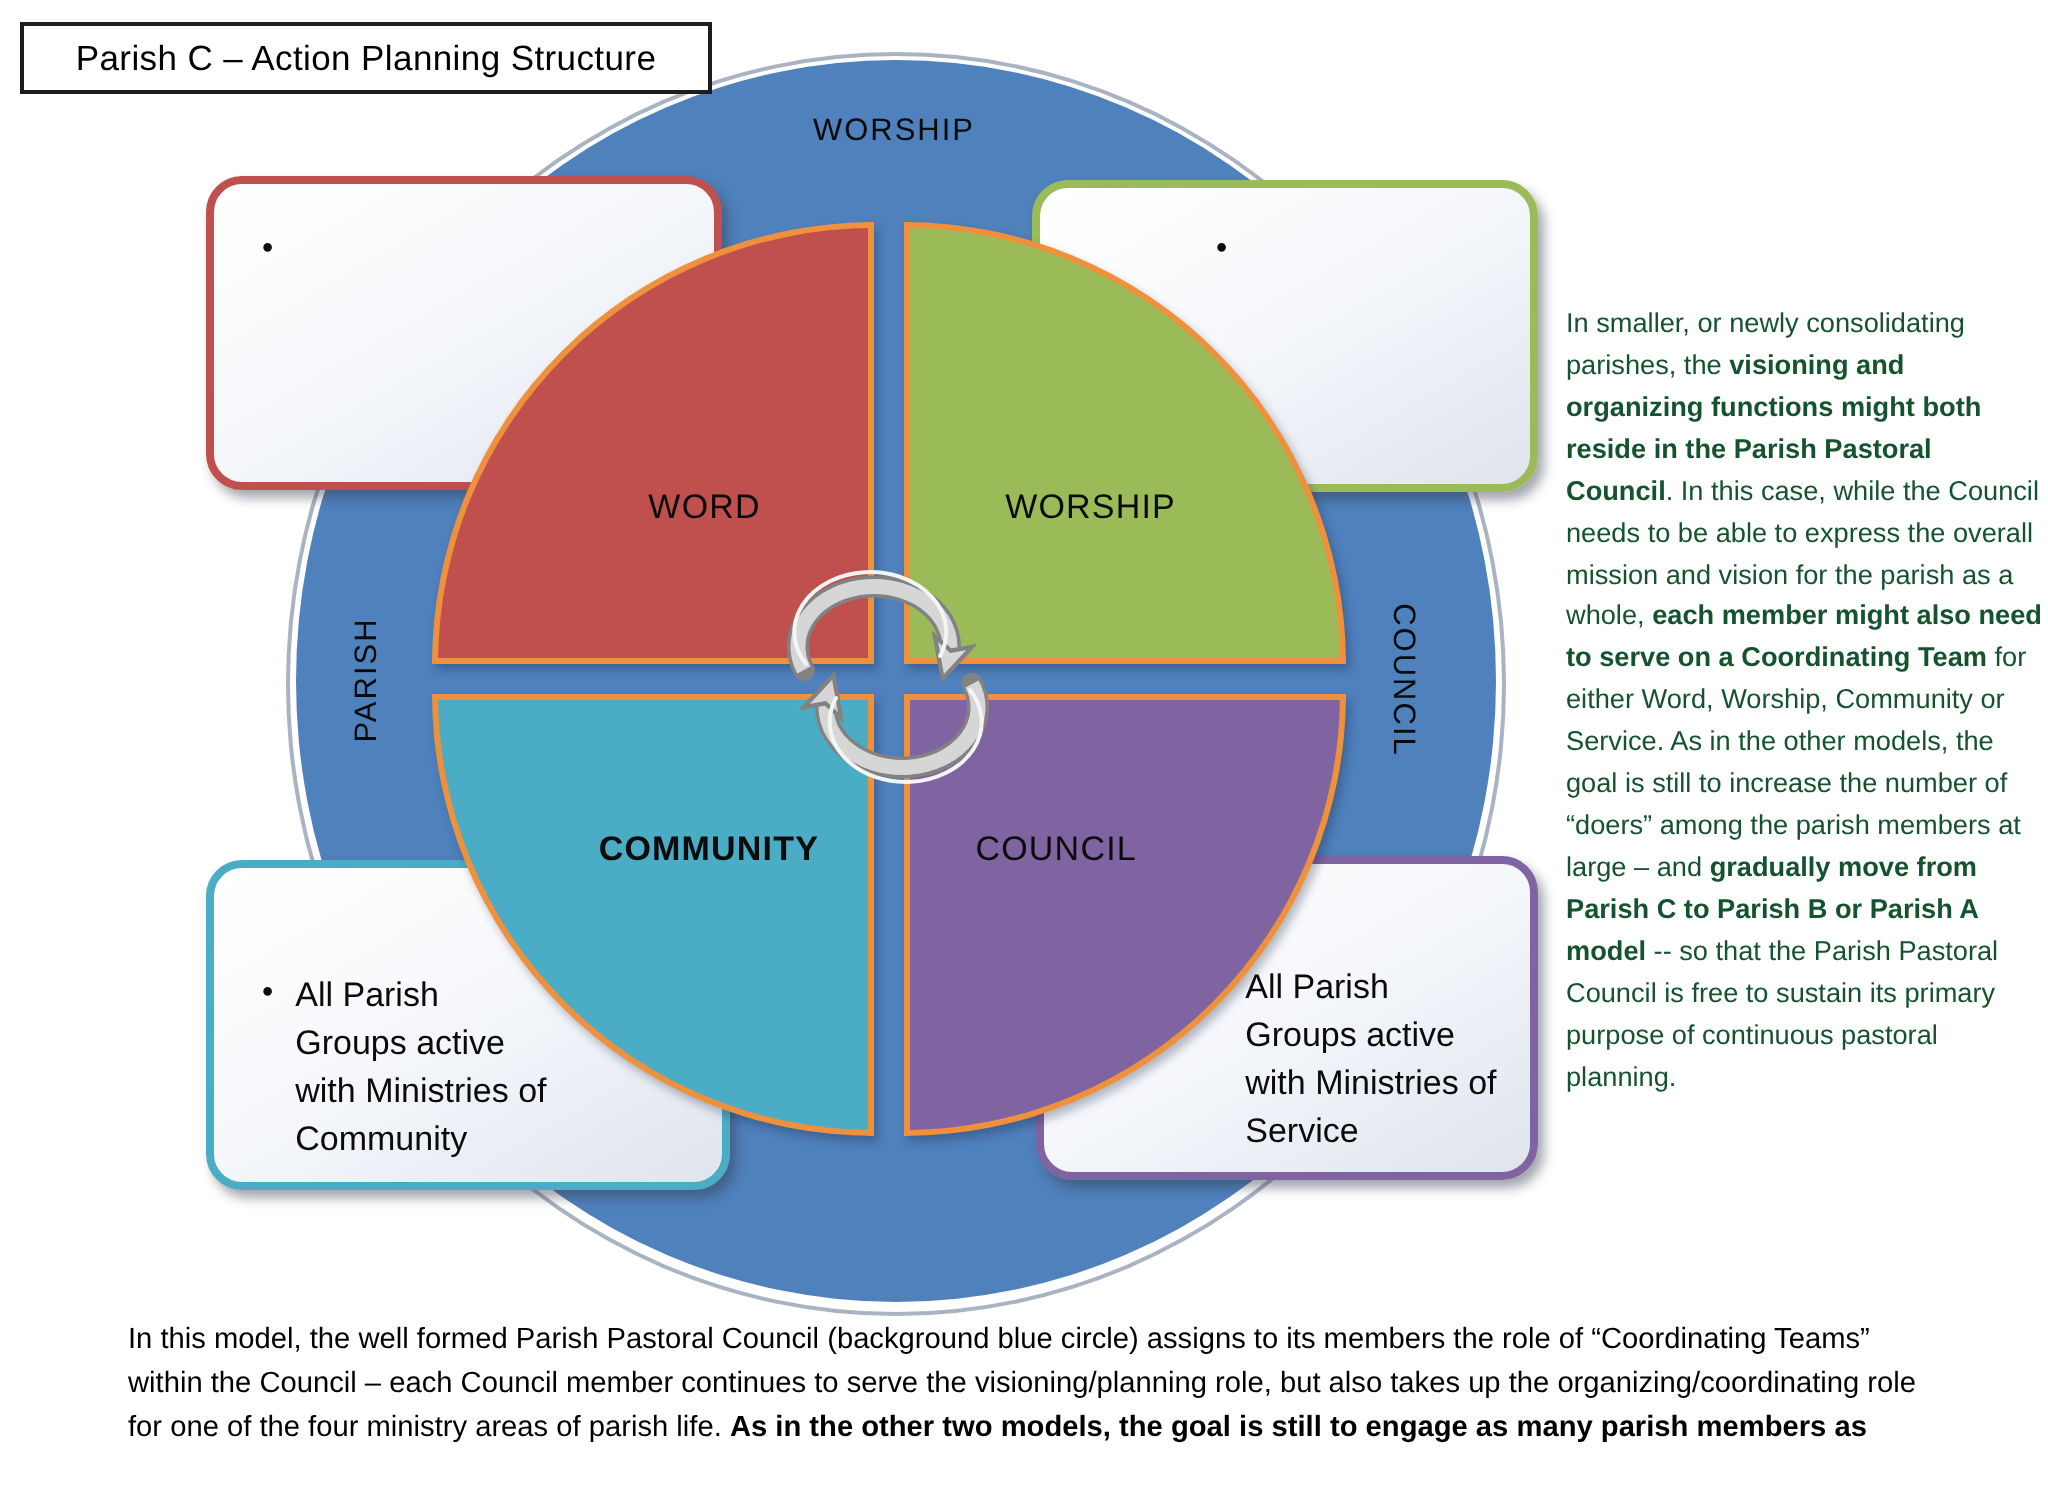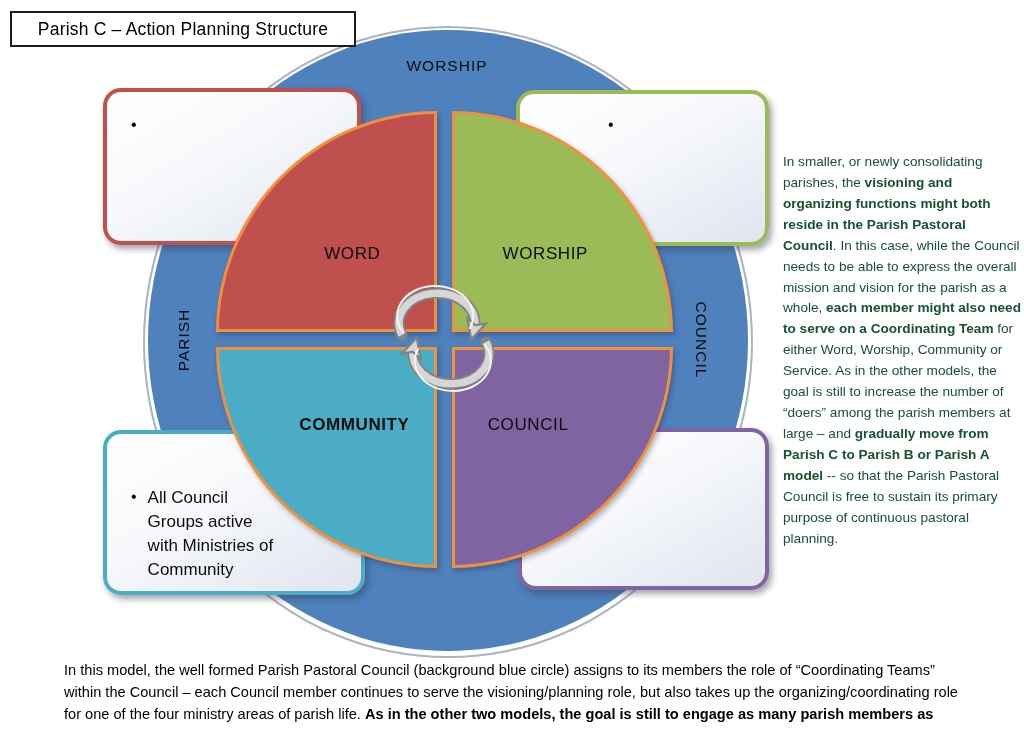--- a/index.html
+++ b/index.html
@@ -98,26 +98,27 @@
     </div>
   </div>
   <div class="callout co-worship" style="border-color: rgb(155, 187, 89);">
     <div class="callout-inner">
       <span class="bullet">•</span>
     </div>
   </div>
   <div class="callout co-community" style="border-color: rgb(75, 172, 198);">
     <div class="callout-inner">
       <span class="bullet">•</span>
-      <span class="callout-text">All Council Groups active with Ministries of Community</span>
+      <span class="callout-text">All Parish Groups active with Ministries of Community</span>
     </div>
   </div>
   <div class="callout co-service" style="border-color: rgb(128, 100, 162);">
     <div class="callout-inner">
       <span class="bullet">•</span>
+      <span class="callout-text">All Parish Groups active with Ministries of Service</span>
     </div>
   </div>
 
   <div class="quad q-worship" style="background: rgb(155, 187, 89);">
     <span class="q-label">WORSHIP</span>
   </div>
   <div class="quad q-word" style="background: rgb(192, 80, 77);">
     <span class="q-label">WORD</span>
   </div>
   <div class="quad q-community" style="background: rgb(75, 172, 198); font-weight: bold;">

